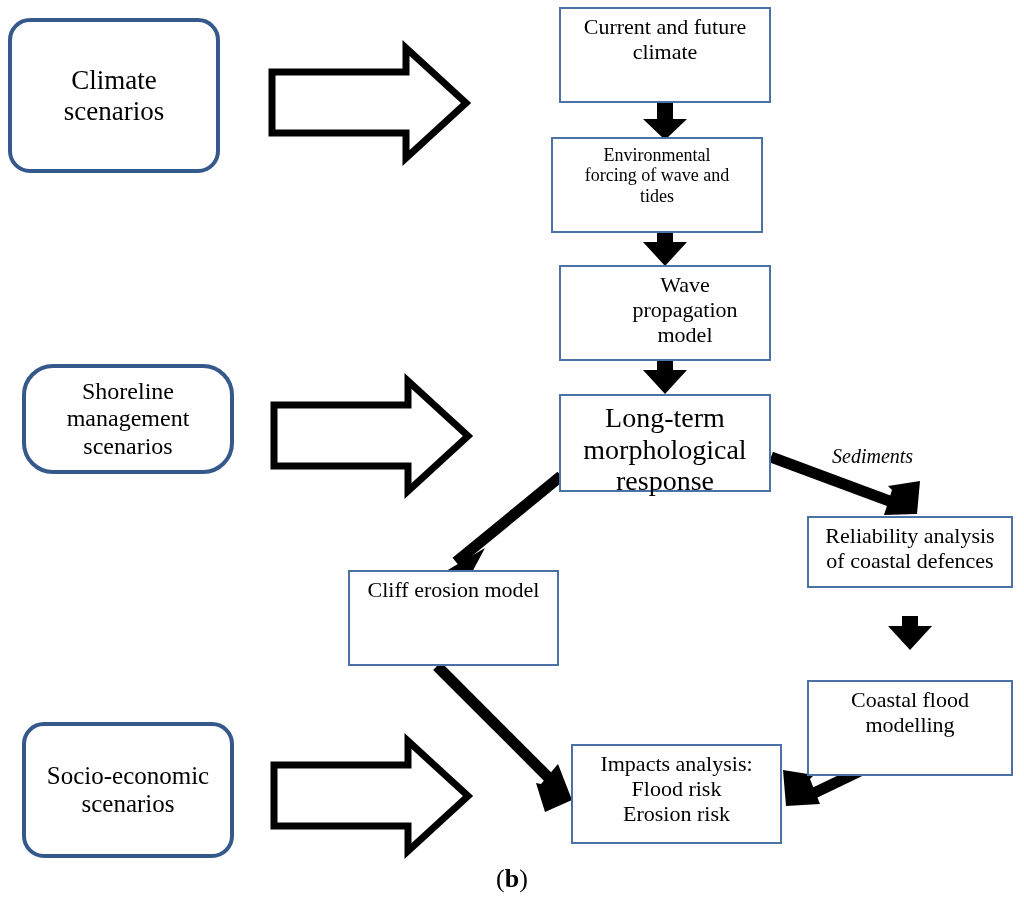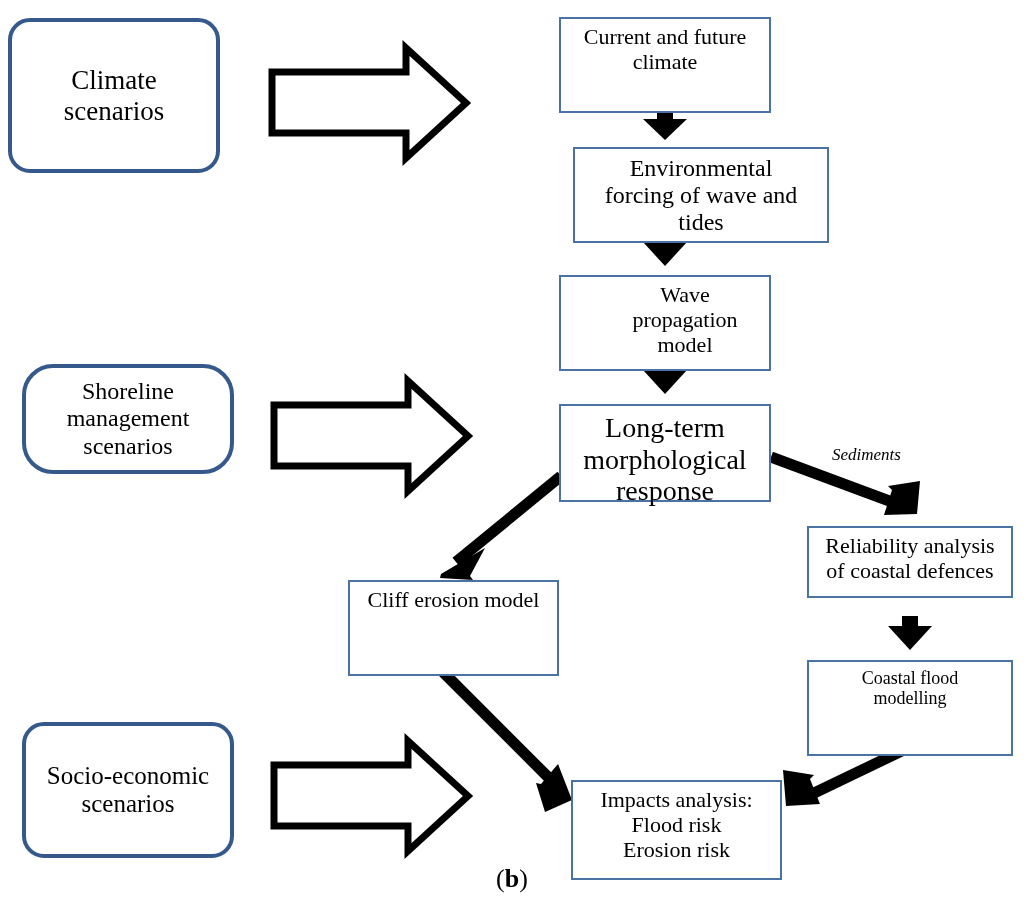--- a/index.html
+++ b/index.html
@@ -33,21 +33,20 @@
     display: flex;
     justify-content: center;
     text-align: center;
     line-height: 1.13;
     color: #000000;
   }
   .node.rect {
     border: 2px solid #4a72a4;
     align-items: flex-start;
     padding-top: 6px;
-    margin-top: 10px;
   }
   .node.rounded {
     border: 4px solid #36598c;
     border-radius: 22px;
     align-items: center;
   }
   .node-label {
     display: block;
     white-space: pre-line;
     padding: 0 4px;
@@ -138,21 +137,21 @@
   <div class="node rounded" style="left:22px; top:722px; width:212px; height:136px; font-size:25px;">
     <span class="node-label">Socio-economic
 scenarios</span>
   </div>
 
   <div class="node rect" style="left:559px; top:7px; width:212px; height:96px; font-size:22px;">
     <span class="node-label">Current and future
 climate</span>
   </div>
 
-  <div class="node rect" style="left:573px; top:137px; width:256px; height:96px; font-size:24px;">
+  <div class="node rect" style="left:551px; top:137px; width:212px; height:96px; font-size:18px;">
     <span class="node-label">Environmental
 forcing of wave and
 tides</span>
   </div>
 
   <div class="node rect" style="left:559px; top:265px; width:212px; height:96px; font-size:22px;padding-left:40px;">
     <span class="node-label">Wave propagation
 model</span>
   </div>
 
@@ -164,30 +163,30 @@
 
   <div class="node rect" style="left:348px; top:570px; width:211px; height:96px; font-size:22px;">
     <span class="node-label">Cliff erosion model</span>
   </div>
 
   <div class="node rect" style="left:807px; top:516px; width:206px; height:72px; font-size:22px;">
     <span class="node-label">Reliability analysis
 of coastal defences</span>
   </div>
 
-  <div class="node rect" style="left:807px; top:650px; width:206px; height:96px; font-size:18px;">
+  <div class="node rect" style="left:807px; top:680px; width:206px; height:96px; font-size:22px;">
     <span class="node-label">Coastal flood
 modelling</span>
   </div>
 
-  <div class="node rect" style="left:571px; top:770px; width:211px; height:100px; font-size:22px;">
+  <div class="node rect" style="left:571px; top:744px; width:211px; height:100px; font-size:22px;">
     <span class="node-label">Impacts analysis:
 Flood risk
 Erosion risk</span>
   </div>
 
-  <div class="edge-label" style="left:832px; top:445px; font-size:17px;">Sediments</div>
+  <div class="edge-label" style="left:832px; top:445px; font-size:20px;">Sediments</div>
 
   <div class="caption" style="left:0px; top:864px; width:1024px; font-size:26px;">
     <span>(</span><b>b</b><span>)</span>
   </div>
 
 </div>
 
 </body></html>

